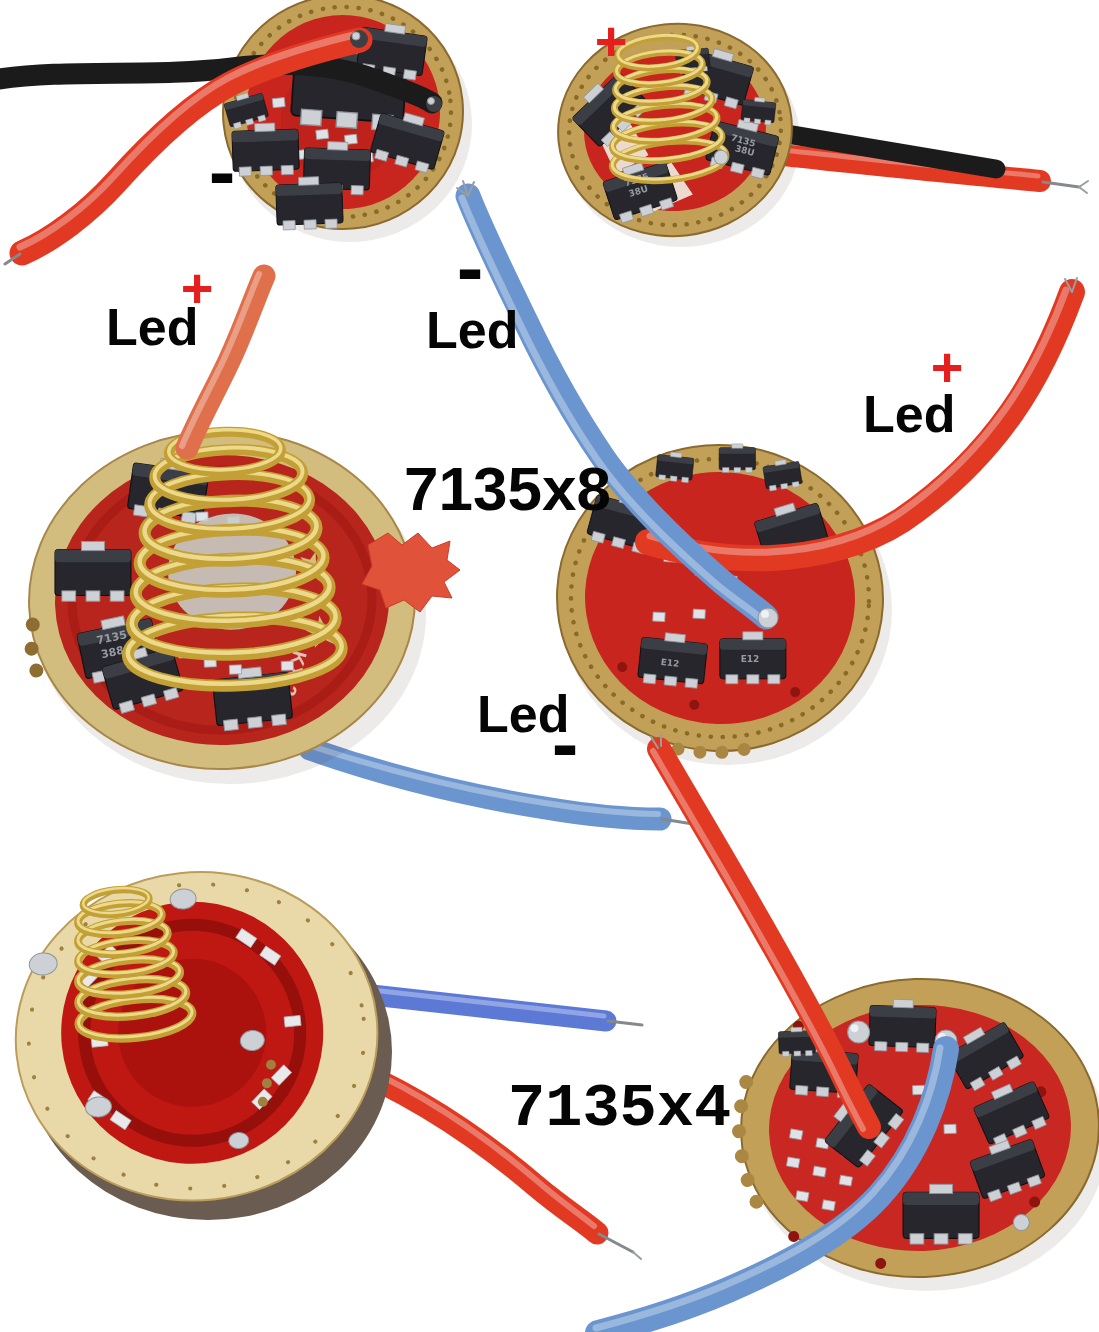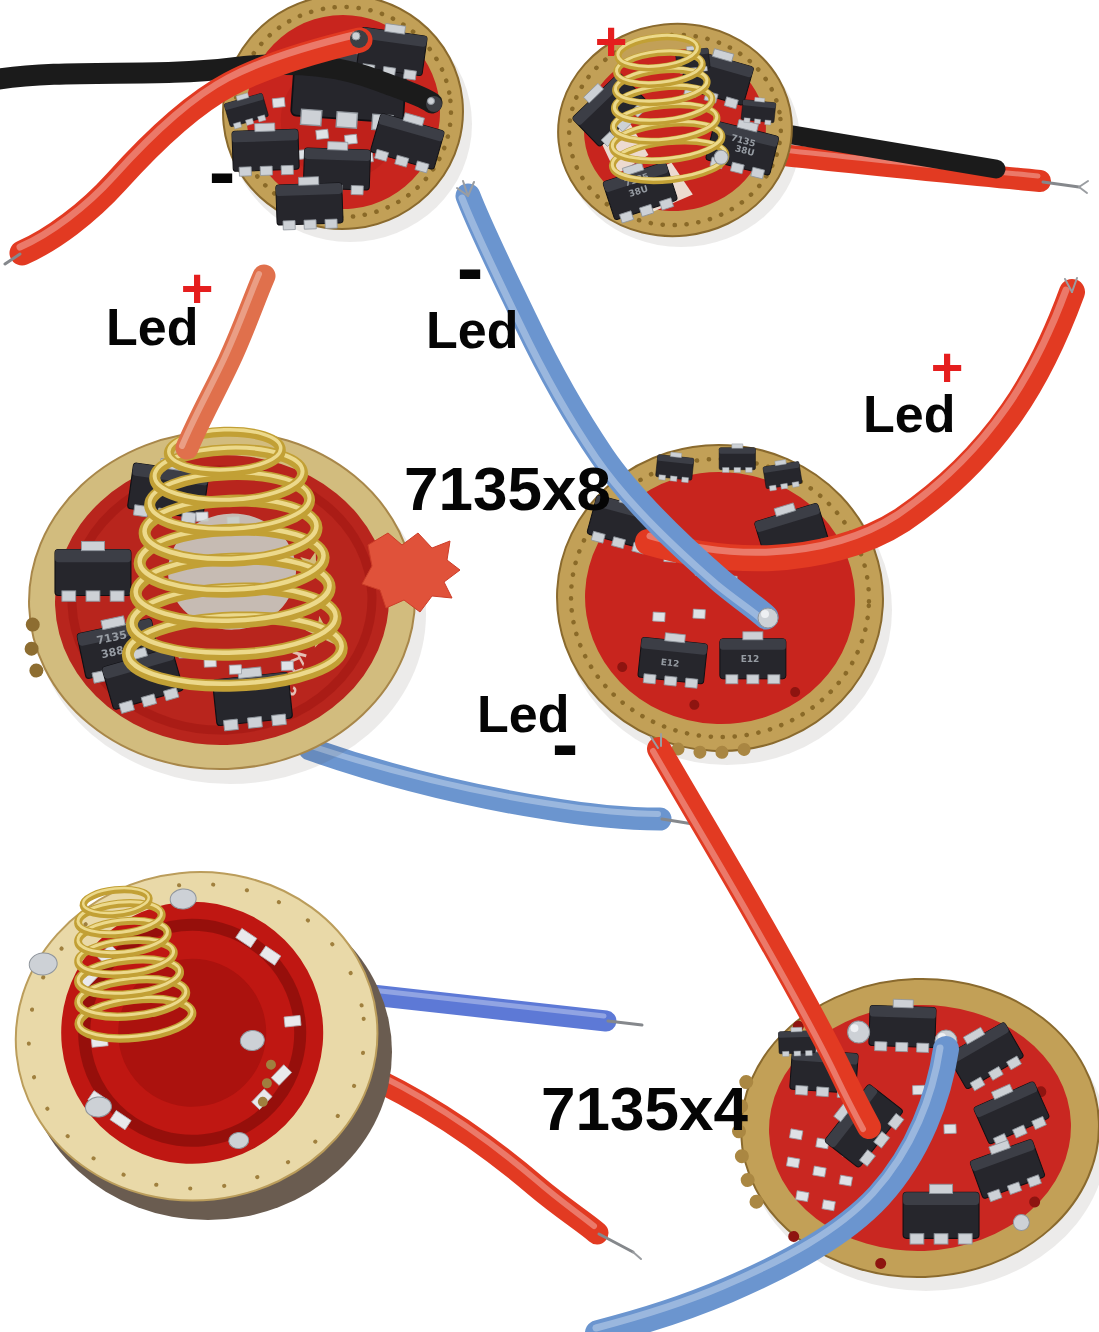--- a/index.html
+++ b/index.html
@@ -373,15 +373,15 @@
 <div class="lbl" style="left:426px;top:304px;">Led</div>
 <div class="sign minus" style="left:446px;top:240px;">-</div>
 
 <div class="lbl" style="left:863px;top:388px;">Led</div>
 <div class="sign plus red" style="left:923px;top:339px;">+</div>
 
 <div class="lbl" style="left:477px;top:688px;">Led</div>
 <div class="sign minus" style="left:541px;top:716px;">-</div>
 
 <div class="lbl model" style="left:404px;top:458px;">7135x8</div>
-<div class="lbl model" style="left:541px;top:1078px;">7135x4</div>
+<div class="lbl model" style="left:508px;top:1078px;font-family:Liberation Mono, monospace;">7135x4</div>
 
 </div>
 
 </body></html>

